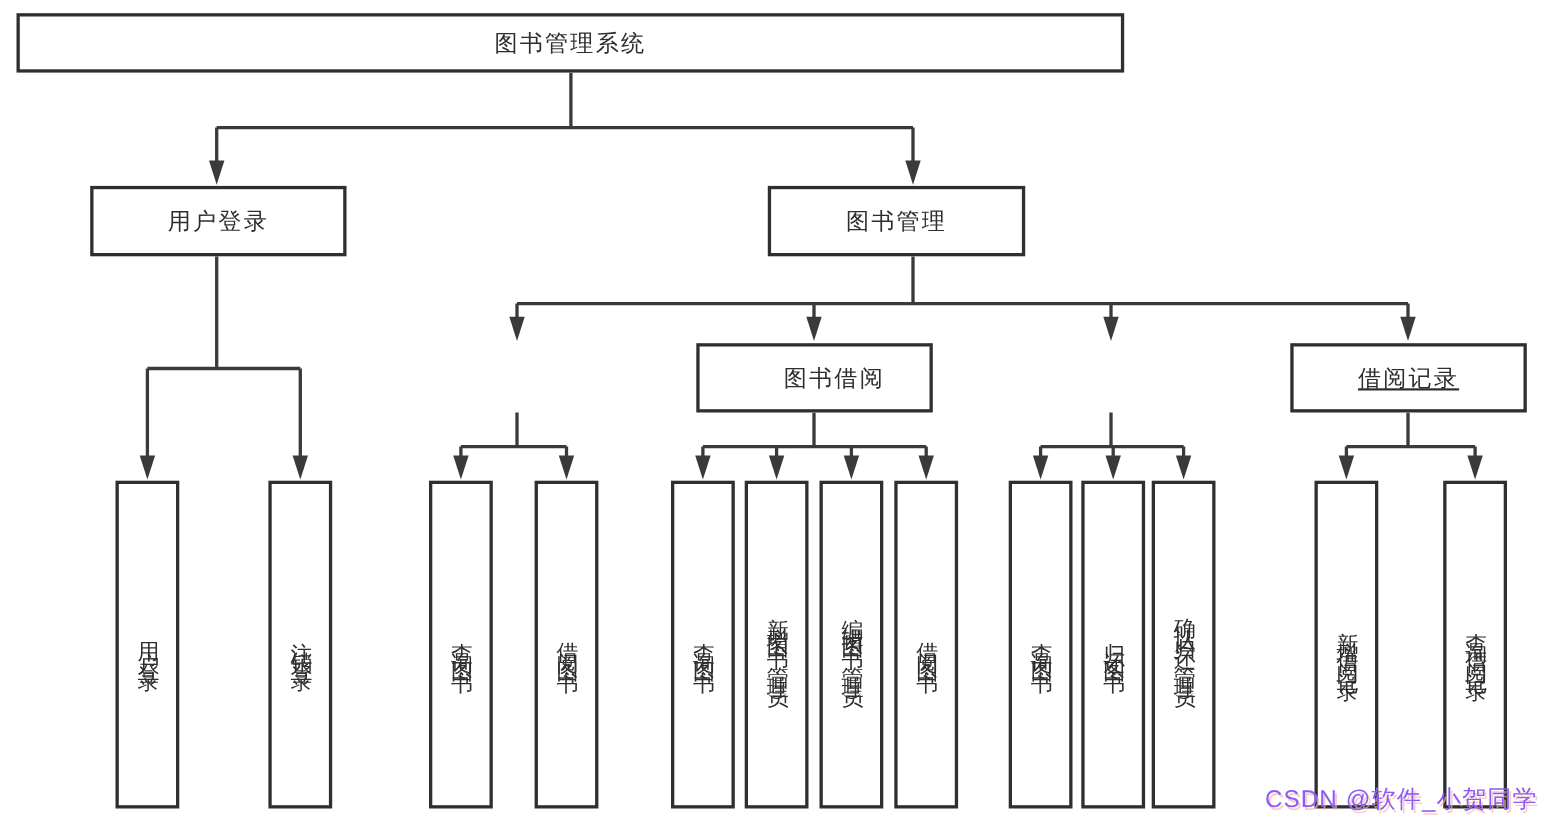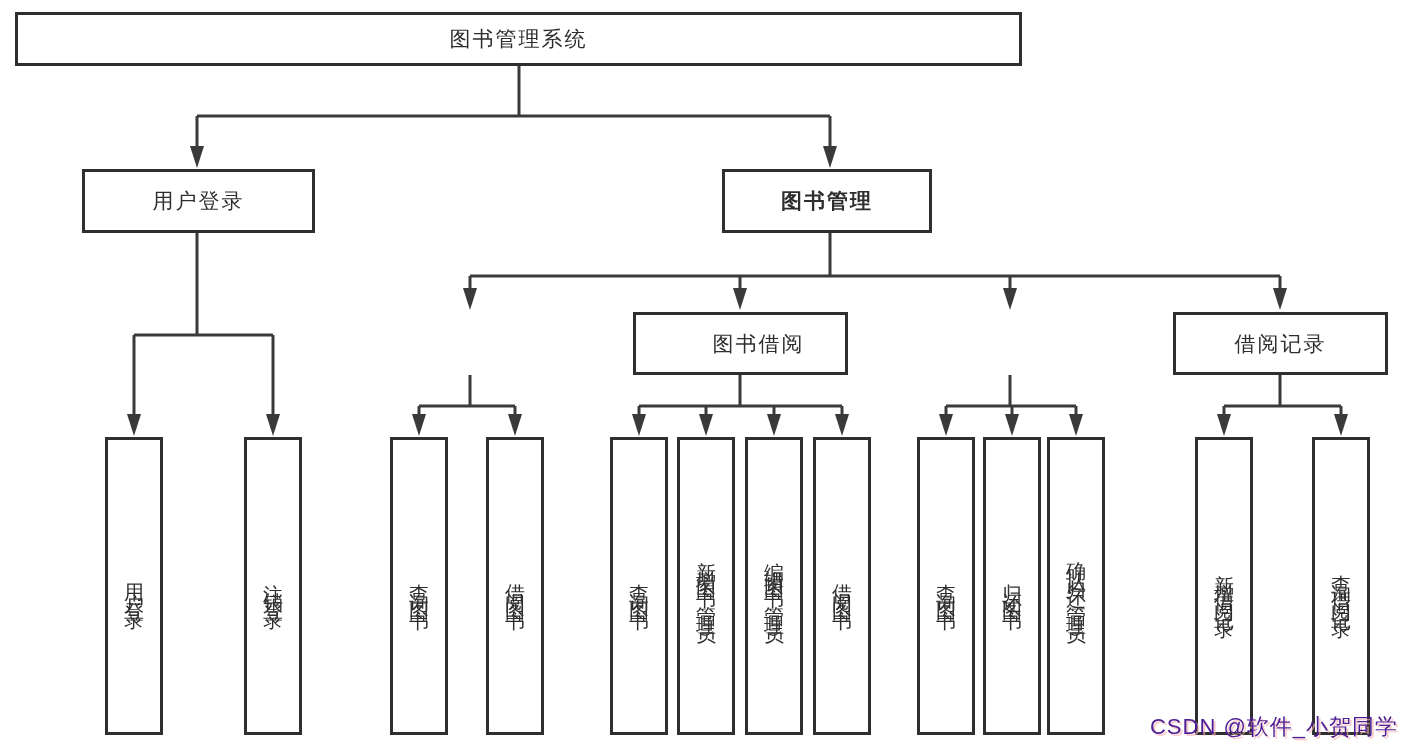--- a/index.html
+++ b/index.html
@@ -38,26 +38,26 @@
     align-items: center;
     justify-content: center;
     z-index: 2;
     font-size: 21px;
     letter-spacing: 2px;
     color: #2e2e2e;
     white-space: nowrap;
   }
   .box.root   { left: 15px;  top: 12px;  width: 1007px; height: 54px; text-align: center; }
   .box.b-login{ left: 82px;  top: 169px; width: 233px;  height: 64px; }
-  .box.b-mgmt { left: 722px; top: 169px; width: 210px;  height: 64px; font-weight: bold; }
+  .box.b-mgmt { left: 698px; top: 169px; width: 234px;  height: 64px; }
   .box.module { top: 312px; width: 215px; height: 63px; }
   .box.m0 { left: 363px; }
   .box.m1 { left: 633px; padding-left: 36px; }
   .box.m2 { left: 903px; }
-  .box.m3 { left: 1173px; }
+  .box.m3 { left: 1173px; text-decoration: underline; }
   .box.leaf { top: 437px; width: 58px; height: 298px; }
   .leaf span {
     writing-mode: vertical-rl;
     text-orientation: mixed;
     font-size: 20px;
     line-height: 1.05;
     letter-spacing: 9px;
     color: #2e2e2e;
   }
   .l0  { left: 105px; }
@@ -73,21 +73,21 @@
   .l10 { left: 1047px; }
   .l11 { left: 1195px; }
   .l12 { left: 1312px; }
   .watermark {
     position: absolute;
     right: 7px;
     bottom: 5px;
     z-index: 3;
     font-size: 22px;
     letter-spacing: 1px;
-    color: #4c1d95;
+    color: #8b5cf6;
     text-shadow: 2px 2px 0 rgba(246, 178, 178, 0.65);
   }
 </style>
 </head>
 <body>
 
 <div class="stage">
 
   <svg class="connectors" viewBox="0 0 1405 747" aria-hidden="true">
 

